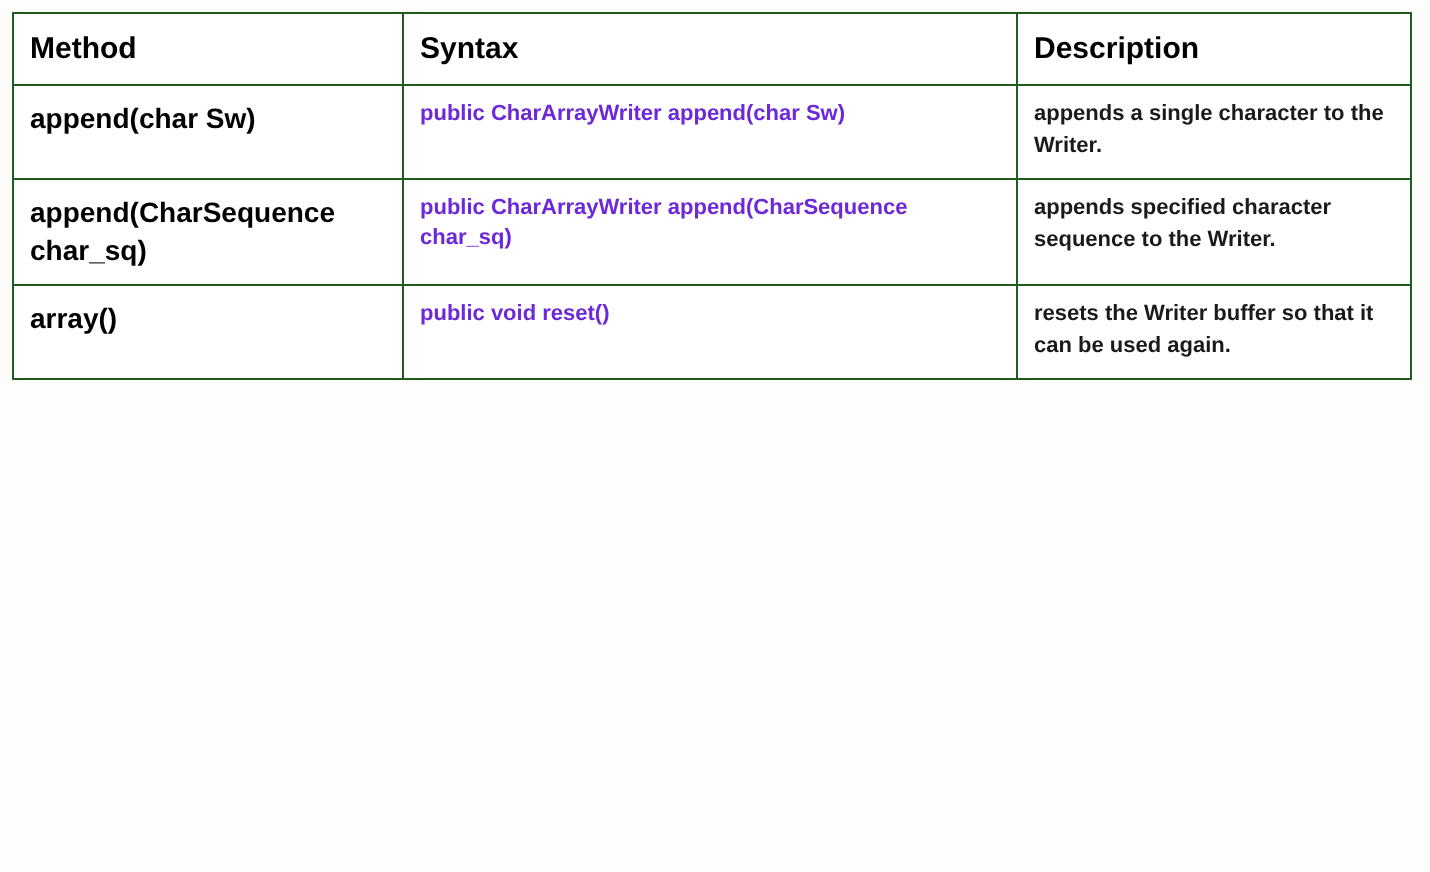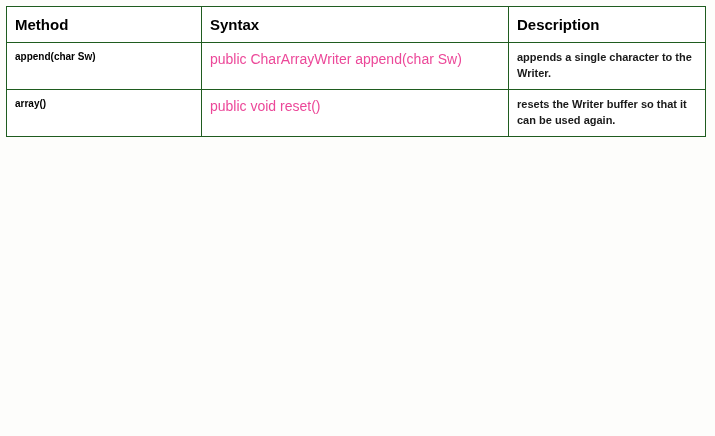--- a/index.html
+++ b/index.html
@@ -40,29 +40,29 @@
     font-weight: bold;
     color: #000000;
     padding-top: 9px;
     padding-bottom: 9px;
   }
   col.c-method { width: 195px; }
   col.c-syntax { width: 307px; }
   col.c-desc   { width: 197px; }
 
   td.method {
-    font-size: 10px;
+    font-size: 14px;
     font-weight: bold;
     color: #000000;
     line-height: 1.35;
   }
   td.syntax {
-    font-size: 14px;
-    font-weight: normal;
-    color: #ec4899;
+    font-size: 11px;
+    font-weight: bold;
+    color: #6d28d9;
     line-height: 1.35;
   }
   td.desc {
     font-size: 11px;
     font-weight: bold;
     color: #1a1a1a;
     line-height: 1.45;
   }
   .row-tall td { padding-top: 9px; padding-bottom: 9px; }
 </style>
@@ -82,20 +82,25 @@
         <th>Syntax</th>
         <th>Description</th>
       </tr>
     </thead>
     <tbody>
       <tr>
         <td class="method">append(char Sw)</td>
         <td class="syntax">public CharArrayWriter append(char Sw)</td>
         <td class="desc">appends a single character to the Writer.</td>
       </tr>
+      <tr class="row-tall">
+        <td class="method">append(CharSequence char_sq)</td>
+        <td class="syntax">public CharArrayWriter append(CharSequence char_sq)</td>
+        <td class="desc">appends specified character sequence to the Writer.</td>
+      </tr>
       <tr>
         <td class="method">array()</td>
         <td class="syntax">public void reset()</td>
         <td class="desc">resets the Writer buffer so that it can be used again.</td>
       </tr>
     </tbody>
   </table>
 </div>
 
 </body></html>

